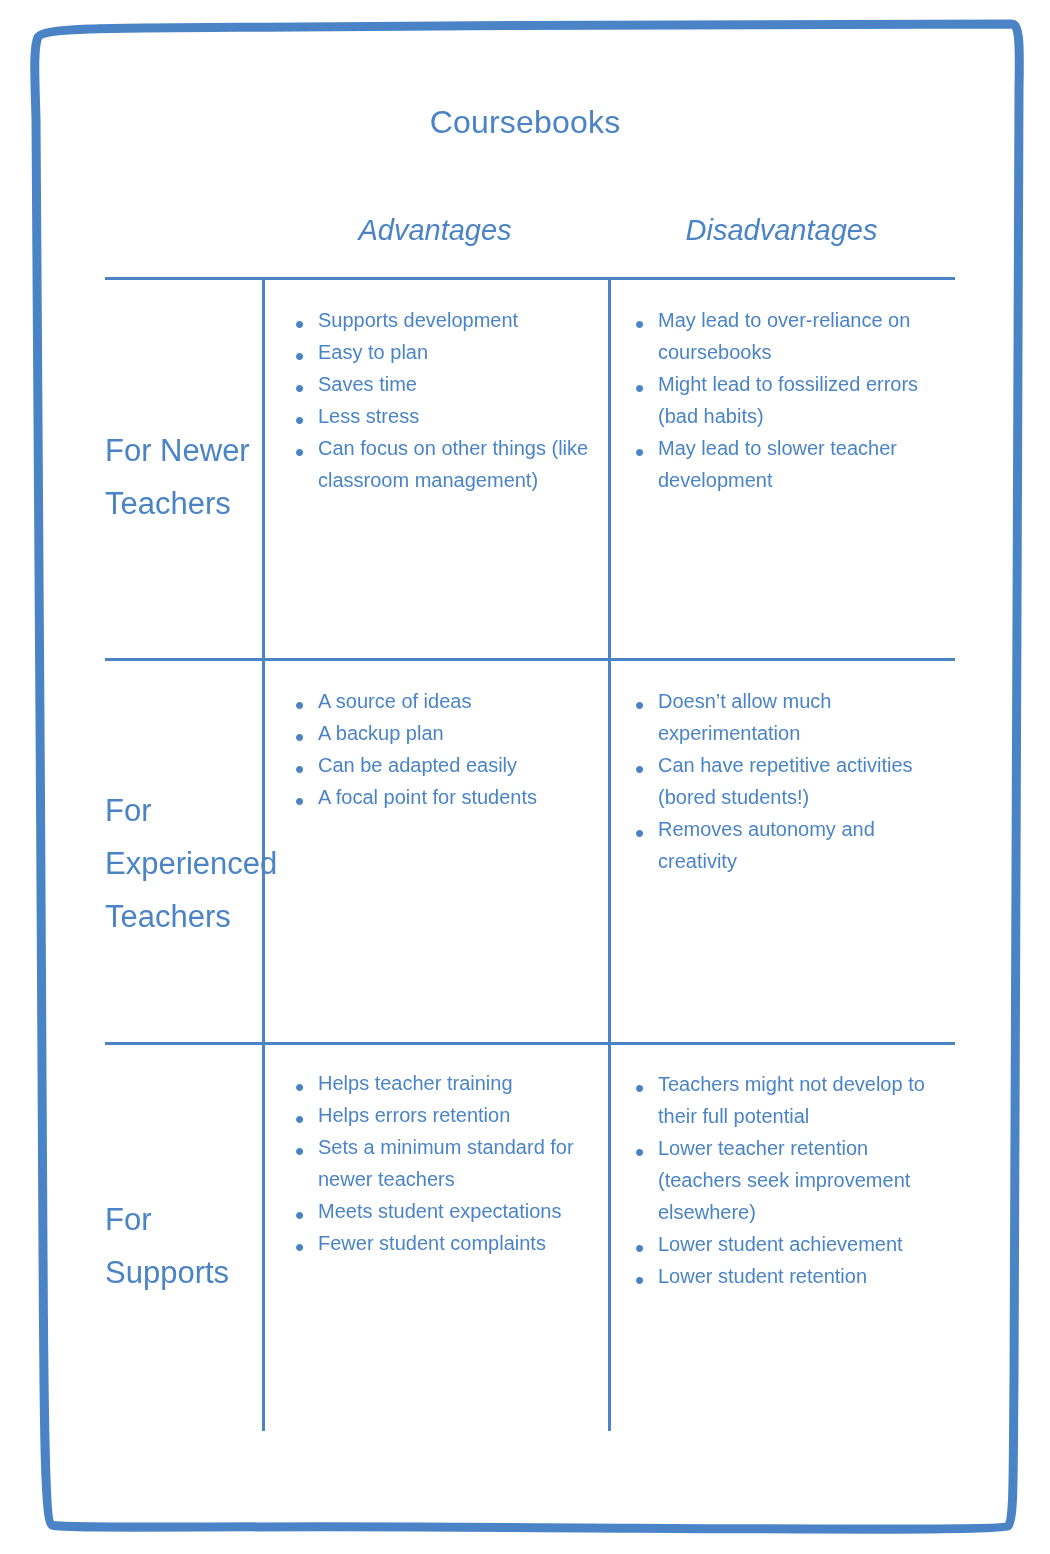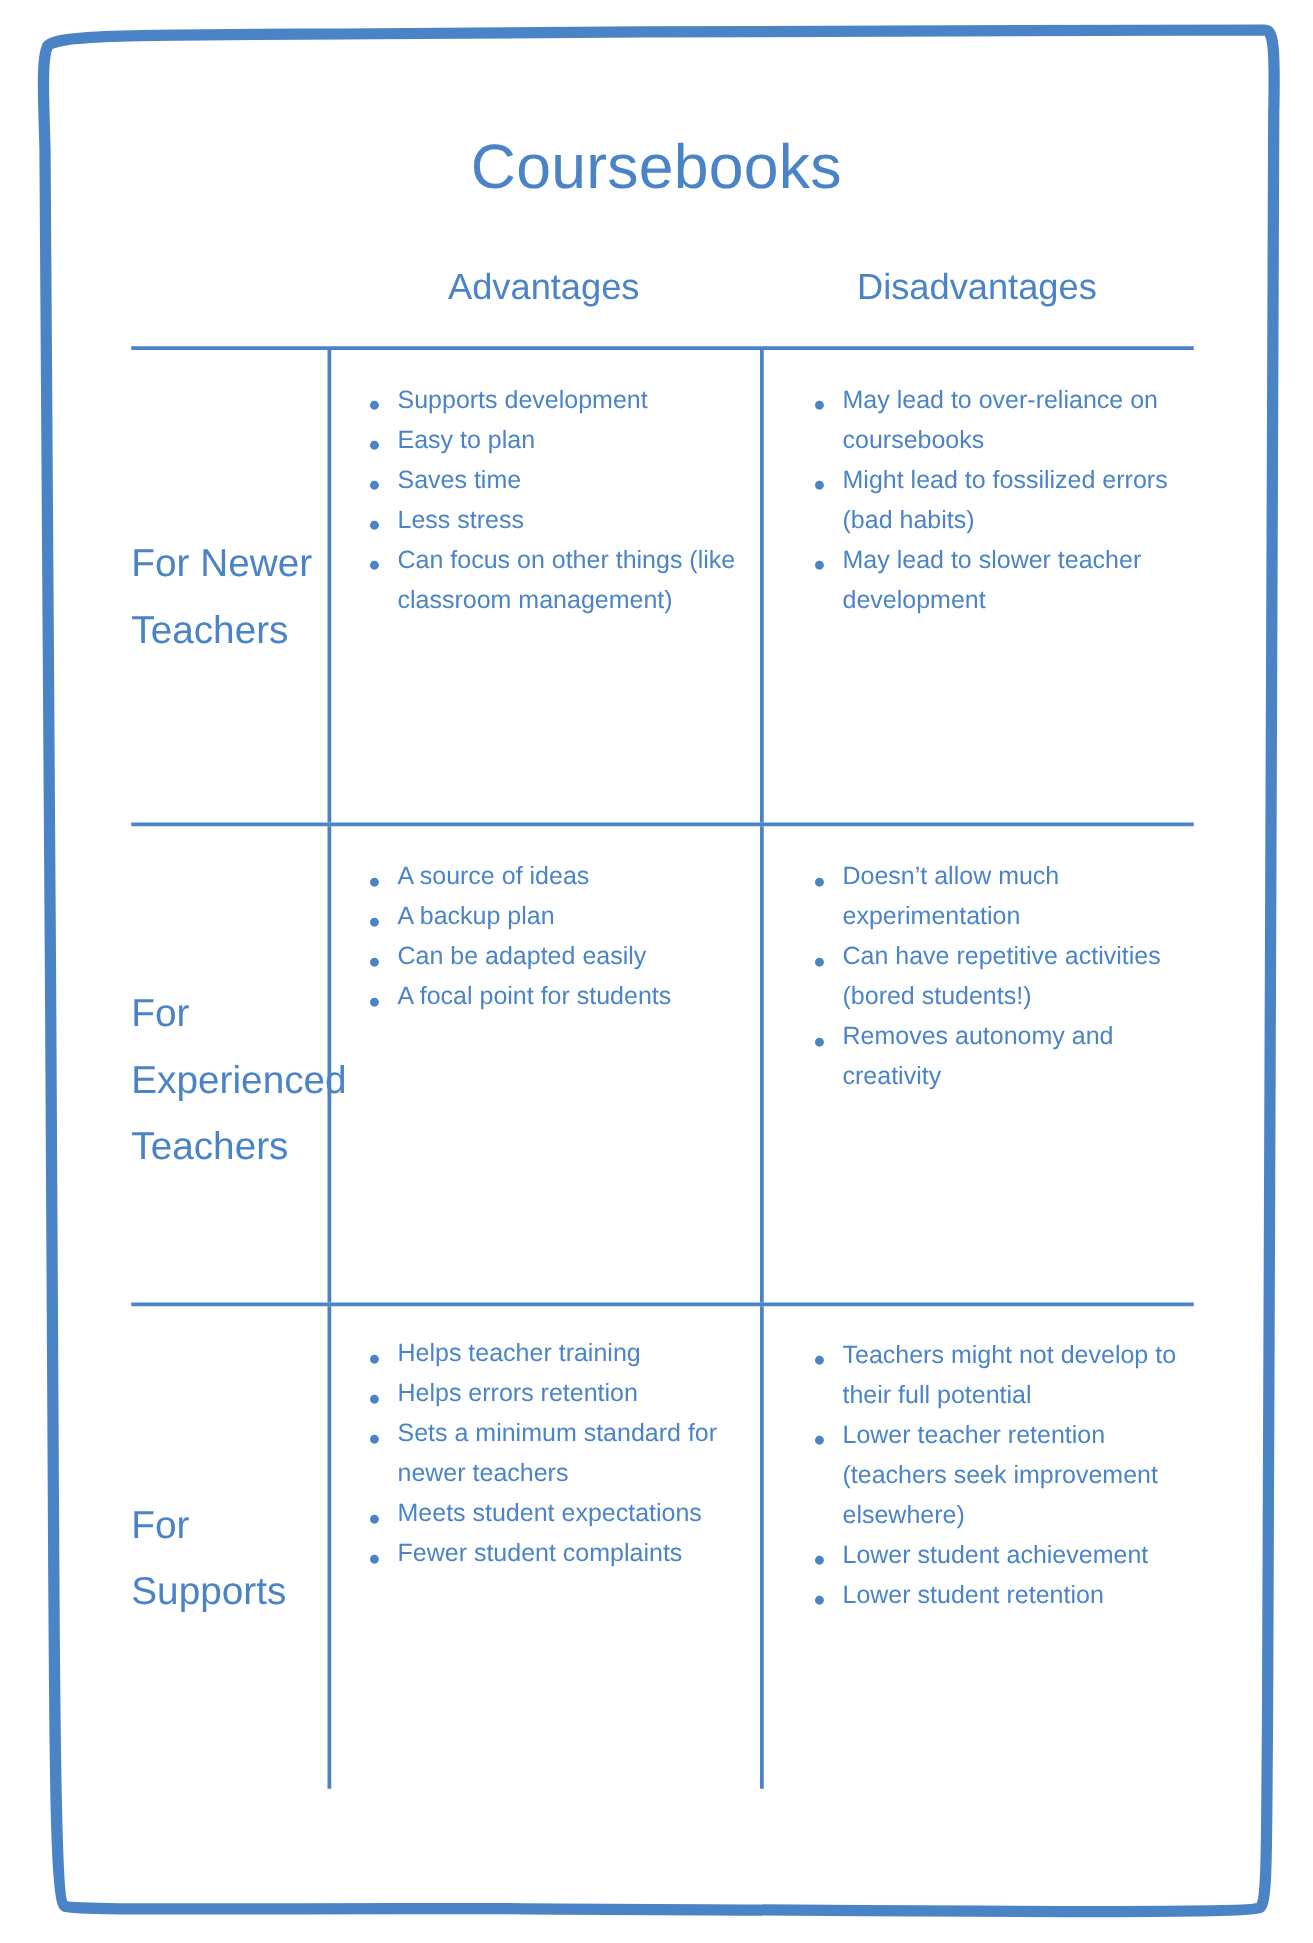--- a/index.html
+++ b/index.html
@@ -33,37 +33,38 @@
     pointer-events: none;
   }
 
   
   #title {
     position: absolute;
     left: 0;
     top: 104px;
     width: 1050px;
     text-align: center;
-    font-size: 50px;
+    font-size: 32px;
     font-weight: 400;
     letter-spacing: 0.2px;
     color: #4a84c6;
   }
 
   
   #table {
     position: absolute;
     left: 105px;
     top: 215px;
     width: 850px;
   }
 
   .col-head-row {
     display: flex;
     height: 62px;
+    font-style: italic;
   }
   .col-head {
     font-size: 29px;
     color: #4a84c6;
     text-align: center;
     line-height: 1.1;
   }
   .col-head.spacer { width: 157px; flex: 0 0 157px; }
   .col-head.adv    { width: 346px; flex: 0 0 346px; }
   .col-head.dis    { width: 347px; flex: 0 0 347px; }
@@ -98,21 +99,21 @@
   .cell.adv {
     width: 346px;
     flex: 0 0 346px;
     border-left: 3px solid #4a84c6;
     padding: 10px 8px 10px 0;
   }
   .cell.dis {
     width: 347px;
     flex: 0 0 347px;
     border-left: 3px solid #4a84c6;
-    padding: 10px 4px 10px 16px;
+    padding: 10px 4px 10px 0;
   }
 
   ul.bullets {
     list-style: none;
     margin: 0;
     padding: 0 0 0 28px;
   }
   ul.bullets li {
     position: relative;
     font-size: 20px;

